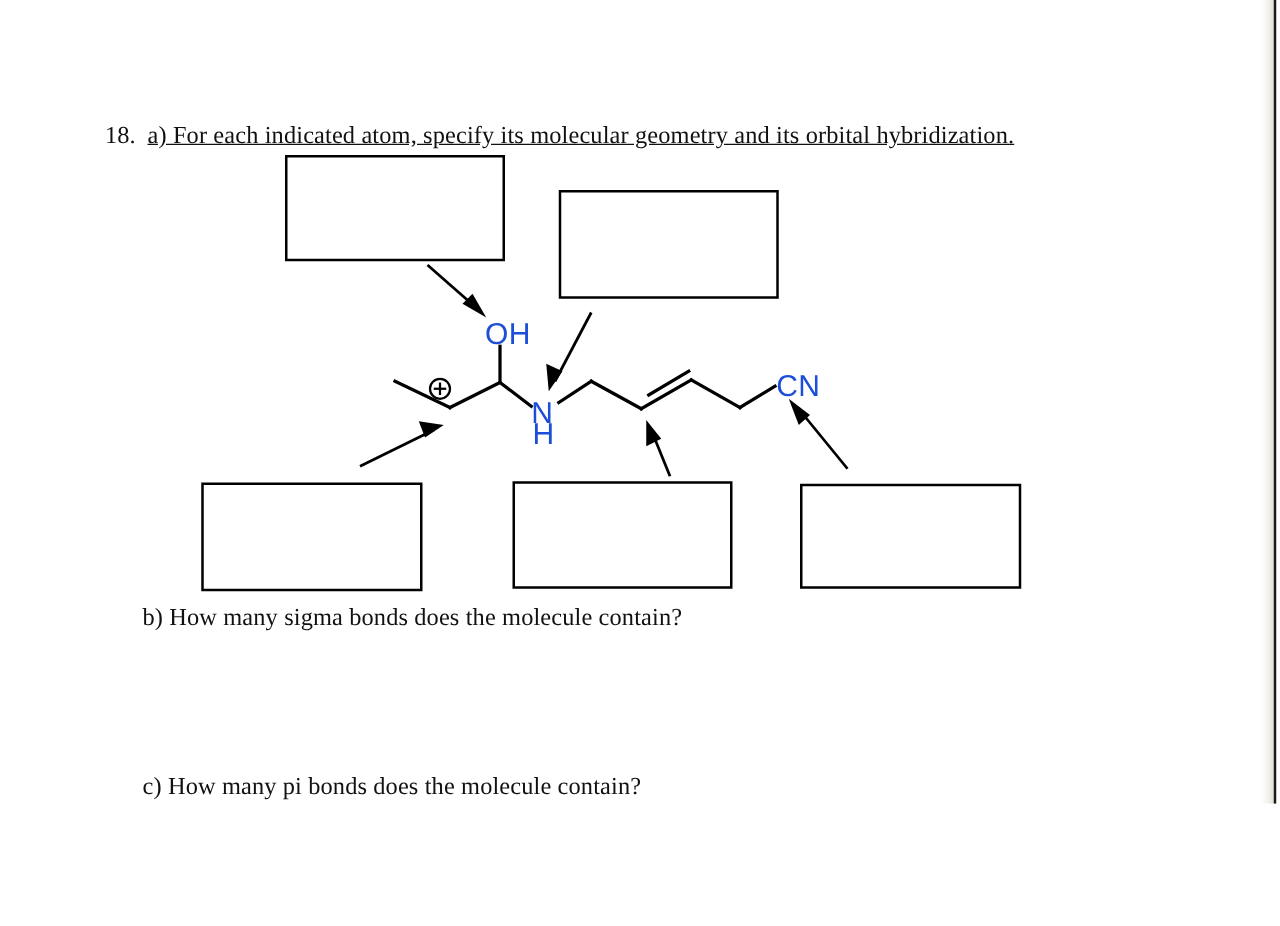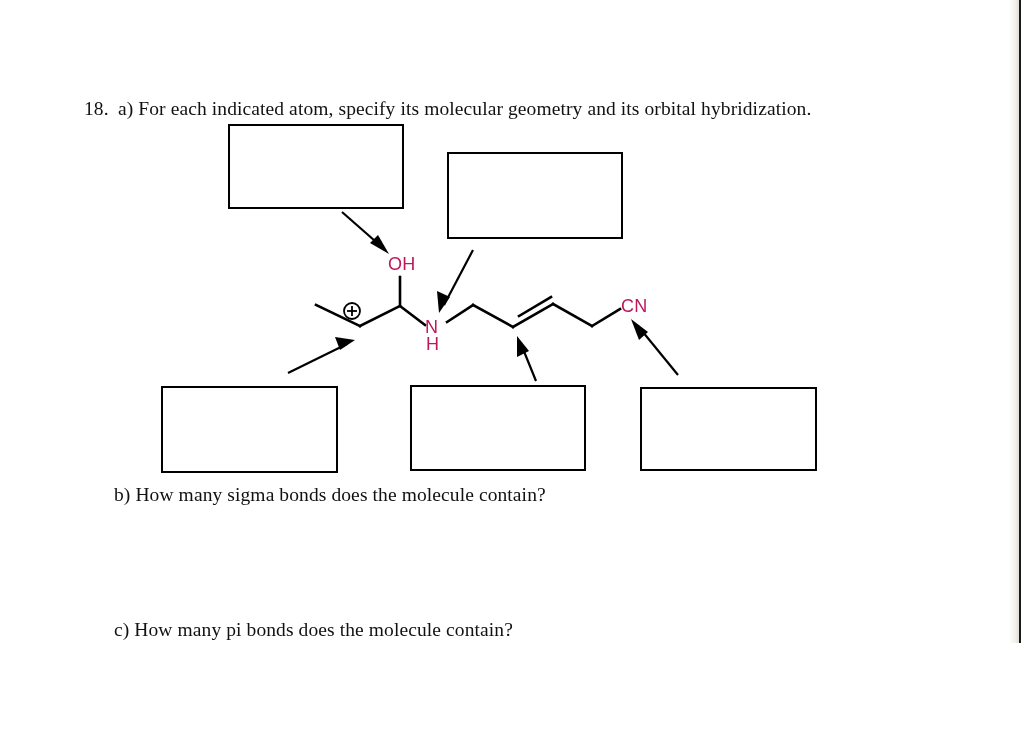--- a/index.html
+++ b/index.html
@@ -26,20 +26,21 @@
     white-space: nowrap;
     letter-spacing: 0.1px;
   }
   #q-number {
     left: 84px;
     top: 98px;
   }
   #q-part-a {
     left: 118px;
     top: 98px;
+    text-decoration: underline;
   }
   #q-part-b {
     left: 114px;
     top: 484px;
   }
   #q-part-c {
     left: 114px;
     top: 619px;
   }
   .answer-box {
@@ -82,22 +83,22 @@
     stroke-width: 1.8;
     fill: none;
   }
   .charge-plus {
     stroke: #000000;
     stroke-width: 1.8;
   }
   .atom-label {
     position: absolute;
     font-family: "Liberation Sans", "DejaVu Sans", sans-serif;
-    font-size: 18px;
-    color: #be185d;
+    font-size: 24px;
+    color: #1d4ed8;
     white-space: nowrap;
     letter-spacing: 0.3px;
   }
   #label-oh { left: 388px; top: 254px; }
   #label-n  { left: 425px; top: 317px; }
   #label-nh { left: 426px; top: 334px; }
   #label-cn { left: 621px; top: 296px; }
 
   #scan-edge-line {
     position: absolute;

